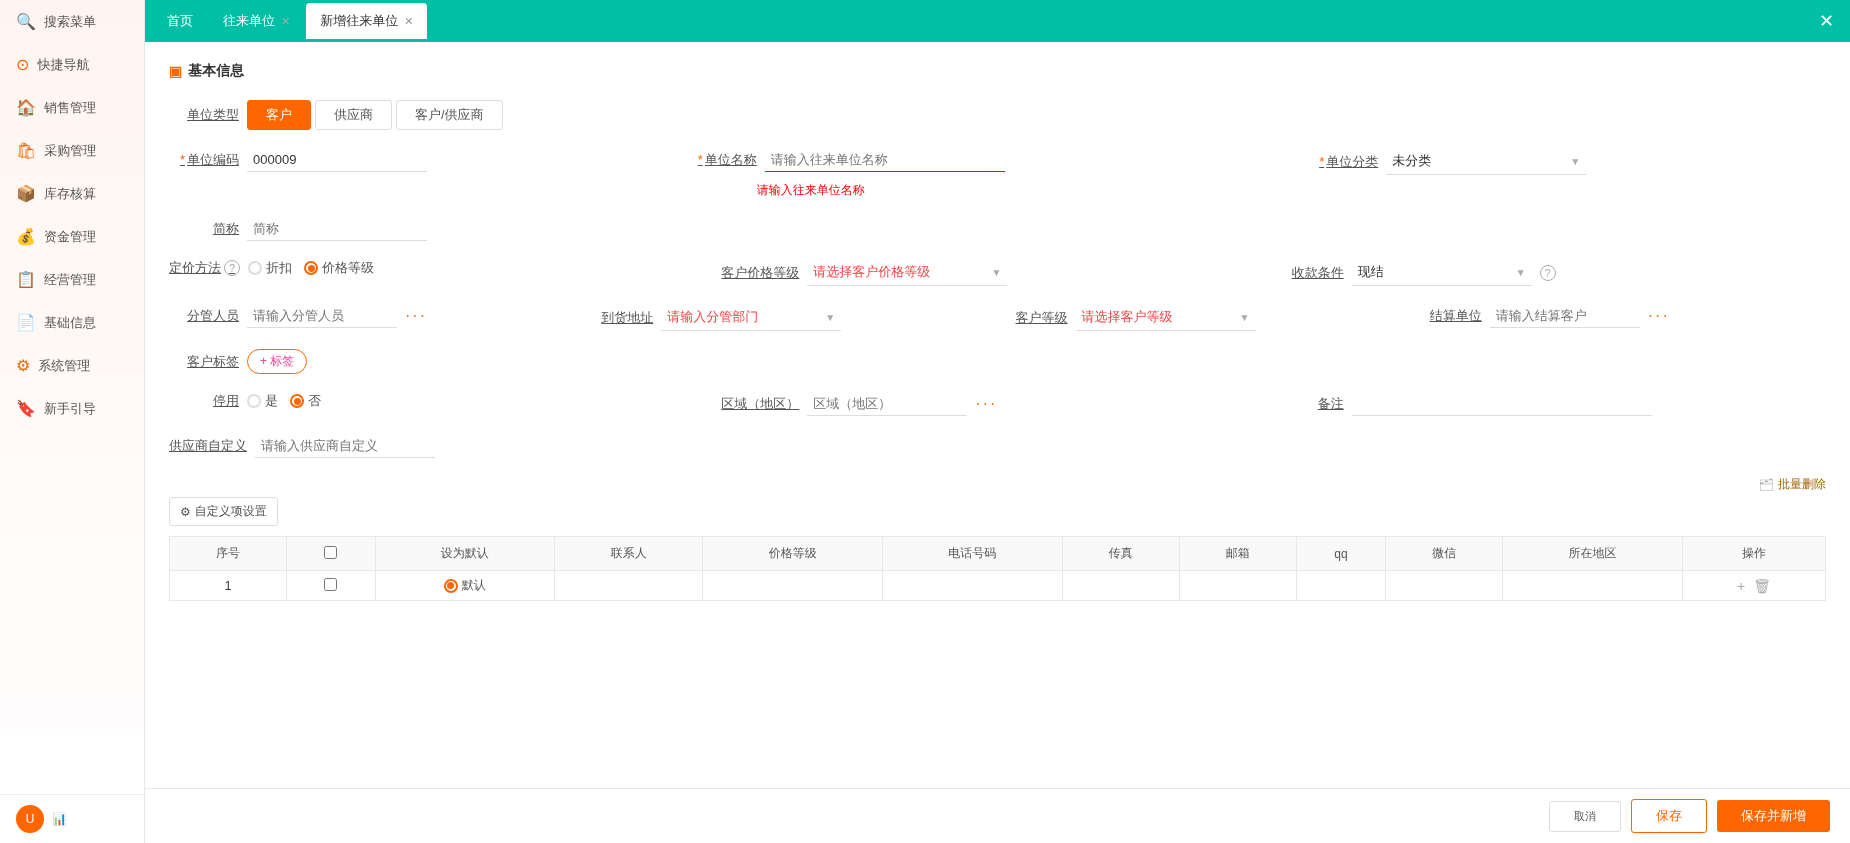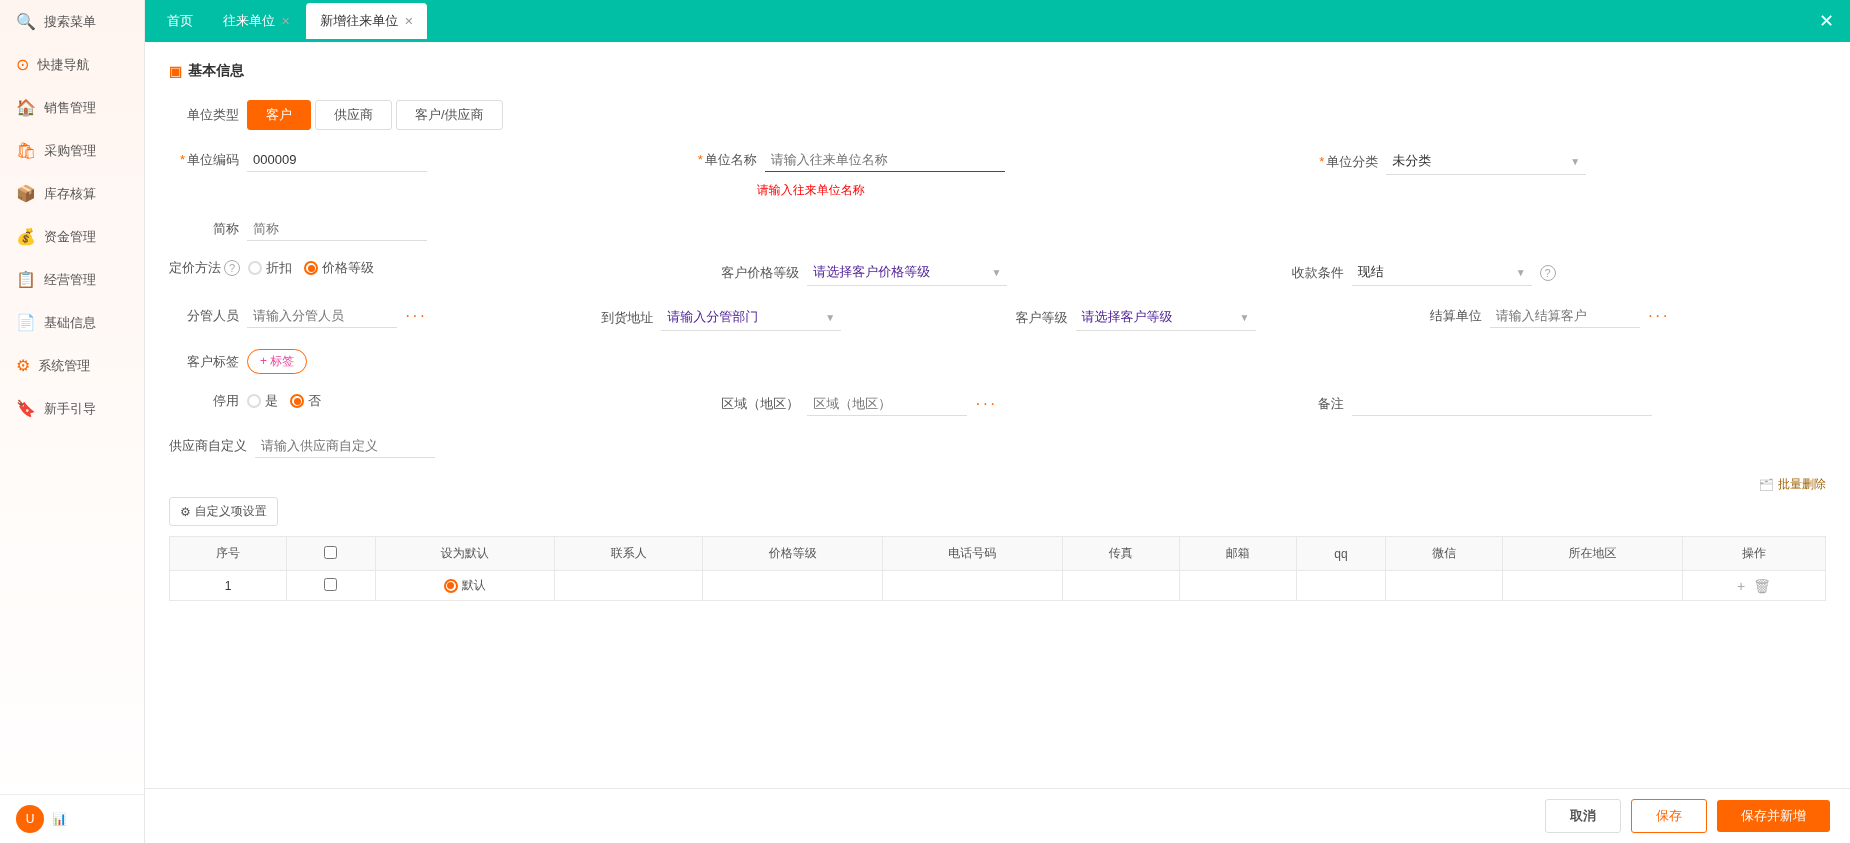--- a/index.html
+++ b/index.html
@@ -110,20 +110,21 @@
       align-items: center;
       gap: 8px;
       flex: 1;
     }
     .form-label {
       color: #555;
       font-size: 13px;
       white-space: nowrap;
       text-align: right;
       min-width: 70px;
+      text-decoration: underline;
     }
     .required { color: #f60; margin-right: 2px; }
     .form-input {
       border: none;
       border-bottom: 1px solid #ddd;
       padding: 4px 6px;
       font-size: 13px;
       outline: none;
       width: 180px;
       background: transparent;
@@ -139,21 +140,21 @@
       font-size: 13px;
       background: transparent;
       color: #333;
       display: flex;
       align-items: center;
       gap: 4px;
       min-width: 150px;
       cursor: pointer;
     }
     .select-arrow { color: #aaa; font-size: 10px; }
-    .select-placeholder { color: #4c1d95; }
+    .select-placeholder { color: #ef4444; }
 
     
     .type-btn-group {
       display: flex;
       gap: 4px;
     }
     .type-btn {
       padding: 5px 18px;
       border: 1px solid #ddd;
       border-radius: 3px;
@@ -267,23 +268,22 @@
       align-items: center;
       justify-content: flex-end;
       gap: 10px;
     }
     .btn-cancel {
       padding: 7px 24px;
       border: 1px solid #ddd;
       border-radius: 3px;
       background: #fff;
       color: #555;
-      font-size: 13px;
-      cursor: pointer;
-      font-weight: bold;
+      font-size: 11px;
+      cursor: pointer;
     }
     .btn-save {
       padding: 7px 24px;
       border: none;
       border-radius: 3px;
       background: #fff;
       border: 1px solid #f60;
       color: #f60;
       font-size: 13px;
       cursor: pointer;

